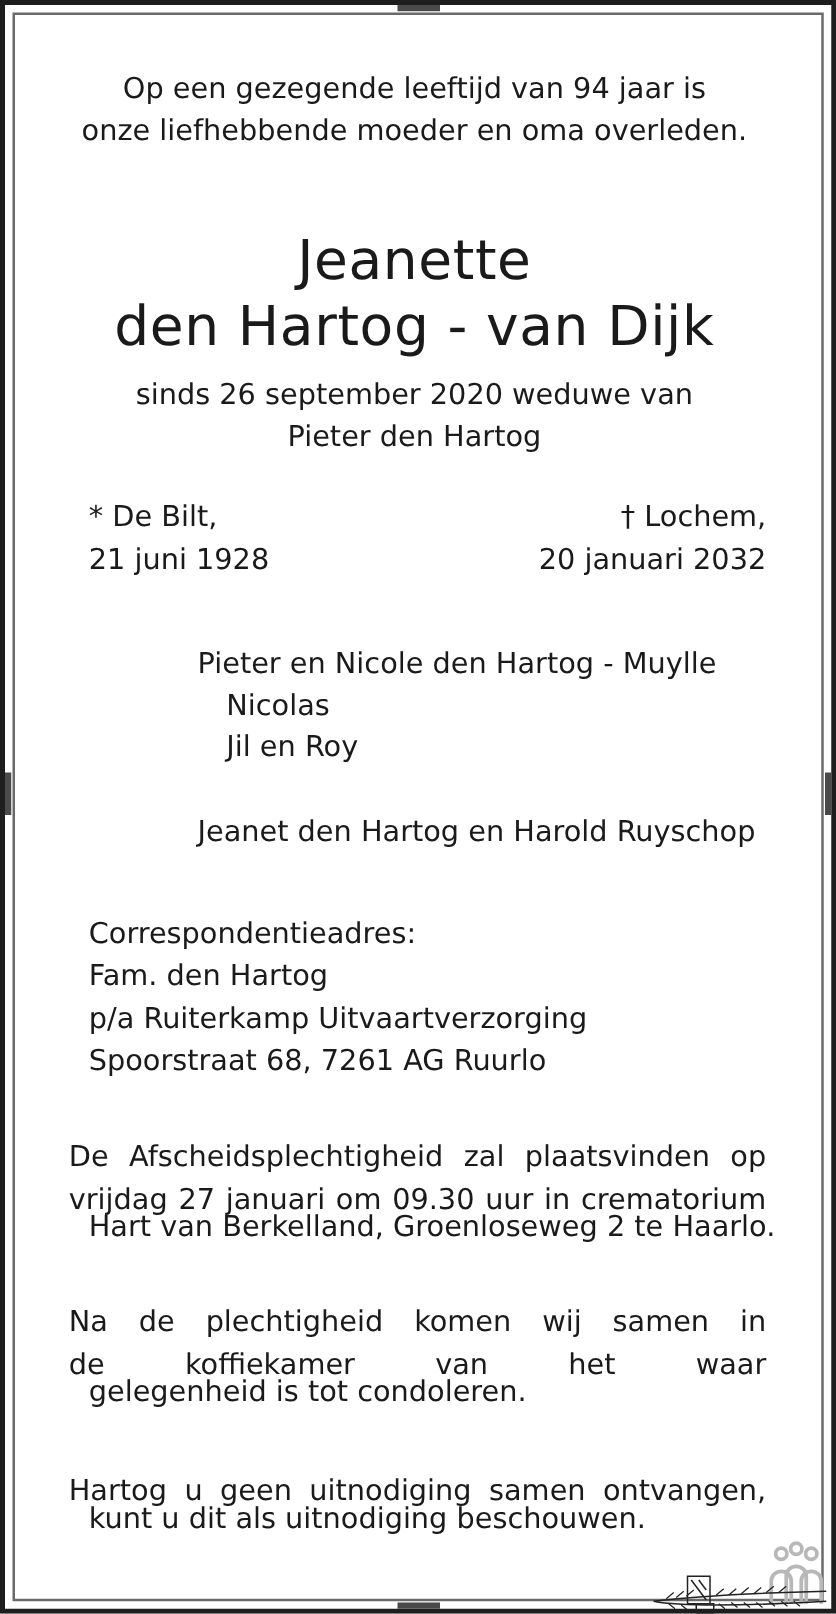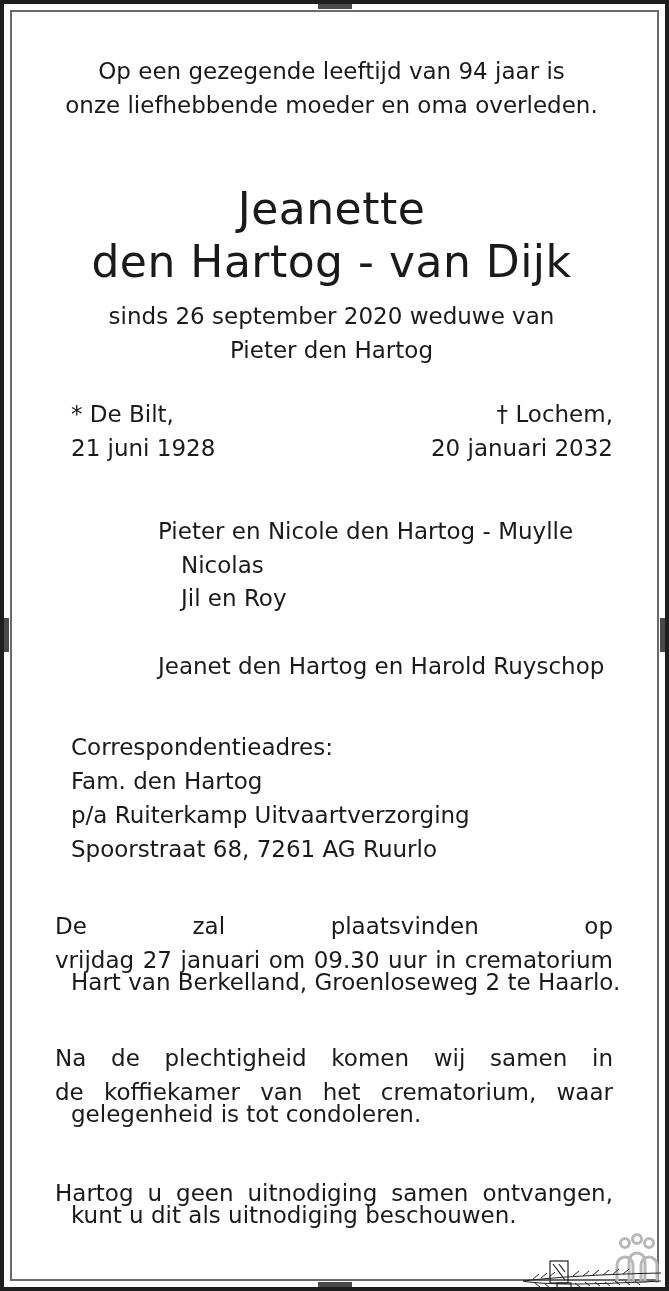--- a/index.html
+++ b/index.html
@@ -65,20 +65,21 @@
 <div class="line" style="top:587px; left:181px">Jil en Roy</div>
 <div class="line" style="top:655px; left:158px">Jeanet den Hartog en Harold Ruyschop</div>
 
 <div class="line l" style="top:736px">Correspondentieadres:</div>
 <div class="line l" style="top:770px">Fam. den Hartog</div>
 <div class="line l" style="top:804px">p/a Ruiterkamp Uitvaartverzorging</div>
 <div class="line l" style="top:838px">Spoorstraat 68, 7261 AG  Ruurlo</div>
 
 <div class="line just" style="top:903px">
   <span>De</span>
+  <span>Afscheidsplechtigheid</span>
   <span>zal</span>
   <span>plaatsvinden</span>
   <span>op</span>
 </div>
 <div class="line just" style="top:937px">
   <span>vrijdag</span>
   <span>27</span>
   <span>januari</span>
   <span>om</span>
   <span>09.30</span>
@@ -95,21 +96,20 @@
   <span>komen</span>
   <span>wij</span>
   <span>samen</span>
   <span>in</span>
 </div>
 <div class="line just" style="top:1069px">
   <span>de</span>
   <span>koffiekamer</span>
   <span>van</span>
   <span>het</span>
-  <span>crematorium,</span>
   <span>waar</span>
 </div>
 <div class="line l" style="top:1103px">gelegenheid is tot condoleren.</div>
 
 <div class="line just" style="top:1170px">
   <span>Hartog</span>
   <span>u</span>
   <span>geen</span>
   <span>uitnodiging</span>
   <span>samen</span>

